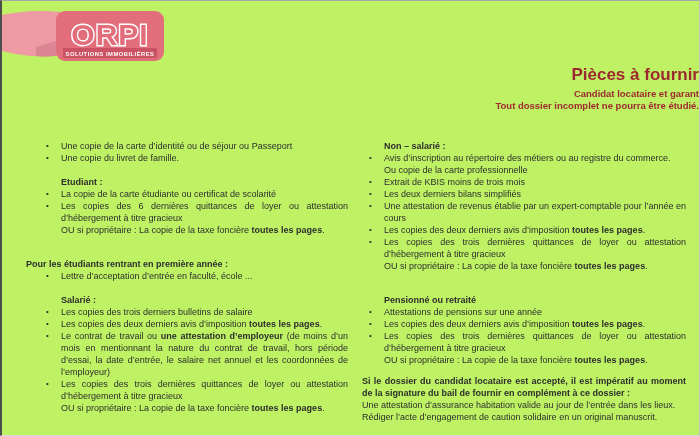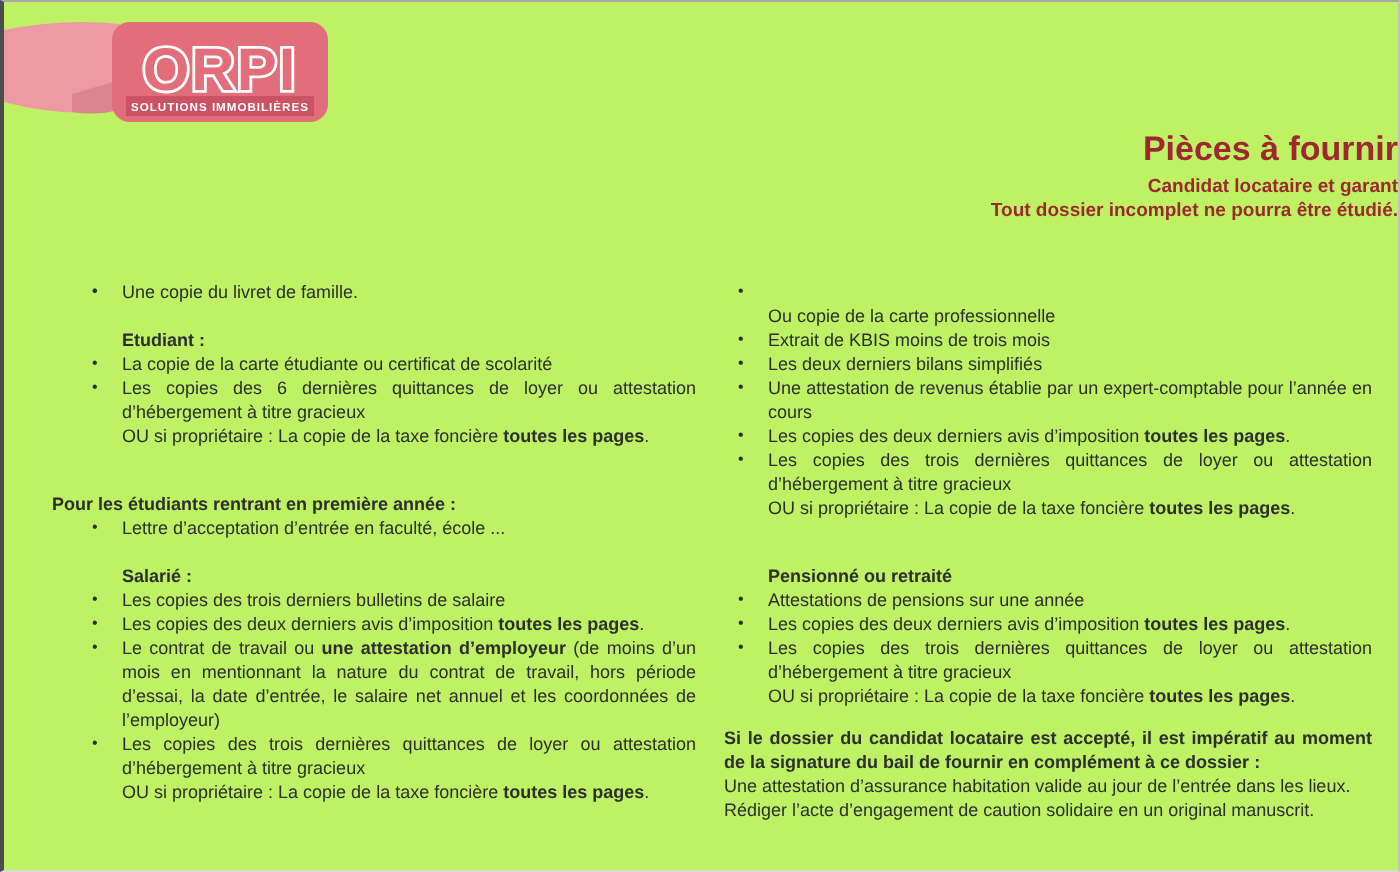--- a/index.html
+++ b/index.html
@@ -45,38 +45,39 @@
     <text x="108" y="47.5" font-size="5.8" font-weight="bold" text-anchor="middle" letter-spacing="0.5" fill="#ffffff" font-family="Liberation Sans, sans-serif">SOLUTIONS IMMOBILIÈRES</text>
   </svg>
 
   <div class="title-block">
     <div class="doc-title">Pièces à fournir</div>
     <div class="doc-subtitle">Candidat locataire et garant</div>
     <div class="doc-warning">Tout dossier incomplet ne pourra être étudié.</div>
   </div>
 
   <div class="col col-left">
-      <div class="bullet-item"><span class="dot">•</span></div>
+      <div class="bullet-item"><span class="dot">•</span><span>Une copie de la carte d’identité ou de séjour ou Passeport</span></div>
       <div class="bullet-item"><span class="dot">•</span><span>Une copie du livret de famille.</span></div>
       <div style="height: 12px;"></div>
       <div class="group-heading indented">Etudiant :</div>
       <div class="bullet-item"><span class="dot">•</span><span>La copie de la carte étudiante ou certificat de scolarité</span></div>
       <div class="bullet-item justify"><span class="dot">•</span><span>Les copies des 6 dernières quittances de loyer ou attestation d’hébergement à titre gracieux</span><br><span>OU si propriétaire : La copie de la taxe foncière </span><span class="b">toutes les pages</span><span>.</span></div>
       <div style="height: 22px;"></div>
       <div class="group-heading">Pour les étudiants rentrant en première année :</div>
       <div class="bullet-item"><span class="dot">•</span><span>Lettre d’acceptation d’entrée en faculté, école ...</span></div>
       <div style="height: 12px;"></div>
       <div class="group-heading indented">Salarié :</div>
       <div class="bullet-item"><span class="dot">•</span><span>Les copies des trois derniers bulletins de salaire</span></div>
       <div class="bullet-item"><span class="dot">•</span><span>Les copies des deux derniers avis d’imposition </span><span class="b">toutes les pages</span><span>.</span></div>
       <div class="bullet-item justify"><span class="dot">•</span><span>Le contrat de travail ou </span><span class="b">une attestation d’employeur</span><span> (de moins d’un mois en mentionnant la nature du contrat de travail, hors période d’essai, la date d’entrée, le salaire net annuel et les coordonnées de l’employeur)</span></div>
       <div class="bullet-item justify"><span class="dot">•</span><span>Les copies des trois dernières quittances de loyer ou attestation d’hébergement à titre gracieux</span><br><span>OU si propriétaire : La copie de la taxe foncière </span><span class="b">toutes les pages</span><span>.</span></div>
     </div>
   <div class="col col-right">
-      <div class="bullet-item"><span class="dot">•</span><br><span>Ou copie de la carte professionnelle</span></div>
+      <div class="group-heading indented">Non – salarié :</div>
+      <div class="bullet-item"><span class="dot">•</span><span>Avis d’inscription au répertoire des métiers ou au registre du commerce.</span><br><span>Ou copie de la carte professionnelle</span></div>
       <div class="bullet-item"><span class="dot">•</span><span>Extrait de KBIS moins de trois mois</span></div>
       <div class="bullet-item"><span class="dot">•</span><span>Les deux derniers bilans simplifiés</span></div>
       <div class="bullet-item justify"><span class="dot">•</span><span>Une attestation de revenus établie par un expert-comptable pour l’année en cours</span></div>
       <div class="bullet-item"><span class="dot">•</span><span>Les copies des deux derniers avis d’imposition </span><span class="b">toutes les pages</span><span>.</span></div>
       <div class="bullet-item justify"><span class="dot">•</span><span>Les copies des trois dernières quittances de loyer ou attestation d’hébergement à titre gracieux</span><br><span>OU si propriétaire : La copie de la taxe foncière </span><span class="b">toutes les pages</span><span>.</span></div>
       <div style="height: 22px;"></div>
       <div class="group-heading indented">Pensionné ou retraité</div>
       <div class="bullet-item"><span class="dot">•</span><span>Attestations de pensions sur une année</span></div>
       <div class="bullet-item"><span class="dot">•</span><span>Les copies des deux derniers avis d’imposition </span><span class="b">toutes les pages</span><span>.</span></div>
       <div class="bullet-item justify"><span class="dot">•</span><span>Les copies des trois dernières quittances de loyer ou attestation d’hébergement à titre gracieux</span><br><span>OU si propriétaire : La copie de la taxe foncière </span><span class="b">toutes les pages</span><span>.</span></div>

